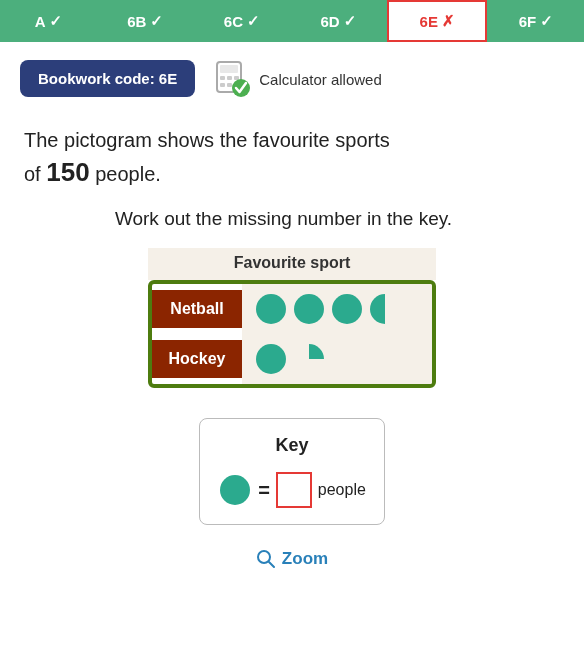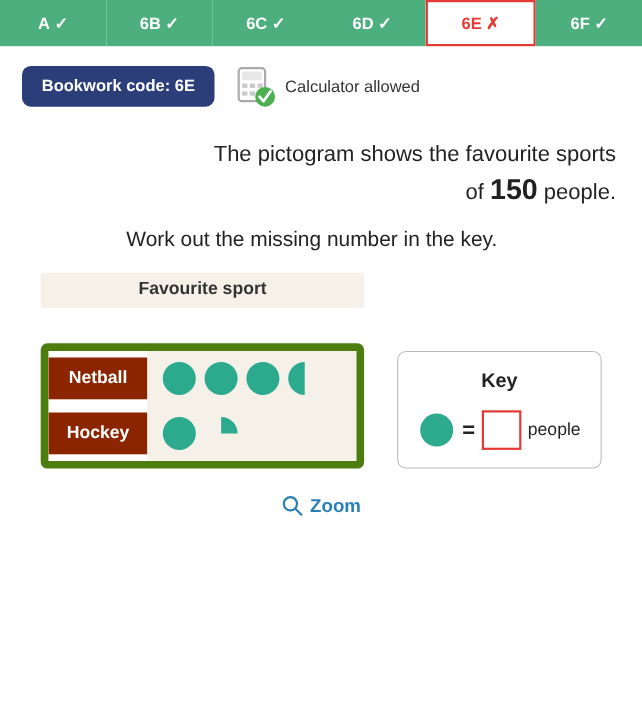--- a/index.html
+++ b/index.html
@@ -61,50 +61,49 @@
       font-size: 15px;
       color: #333;
     }
     .calc-icon {
       width: 38px;
       height: 38px;
     }
 
     
     .question-text {
-      text-align: right;
+      text-align: left;
       font-size: 20px;
       color: #222;
       padding: 18px 24px 8px 24px;
       line-height: 1.4;
     }
     .question-text .big { font-size: 26px; font-weight: bold; }
 
     .work-text {
       text-align: center;
       font-size: 19px;
       color: #222;
       padding: 10px 24px 18px 7px;
     }
 
     
     .pictogram-section {
       display: flex;
-      flex-direction: row;
-      align-items: flex-end;
+      flex-direction: column;
+      align-items: center;
       justify-content: center;
       gap: 30px;
       padding: 0 20px 10px 20px;
     }
 
     .pictogram-table {
       border-radius: 6px;
       overflow: hidden;
-      border: 7px solid #4d7c0f;
-      margin-top: 32px;
+      border: 4px solid #4d7c0f;
     }
     .pictogram-title {
       text-align: center;
       font-weight: bold;
       font-size: 16px;
       padding: 6px 0 8px 0;
       background: #f5f0e8;
       color: #333;
     }
     .picto-row {

